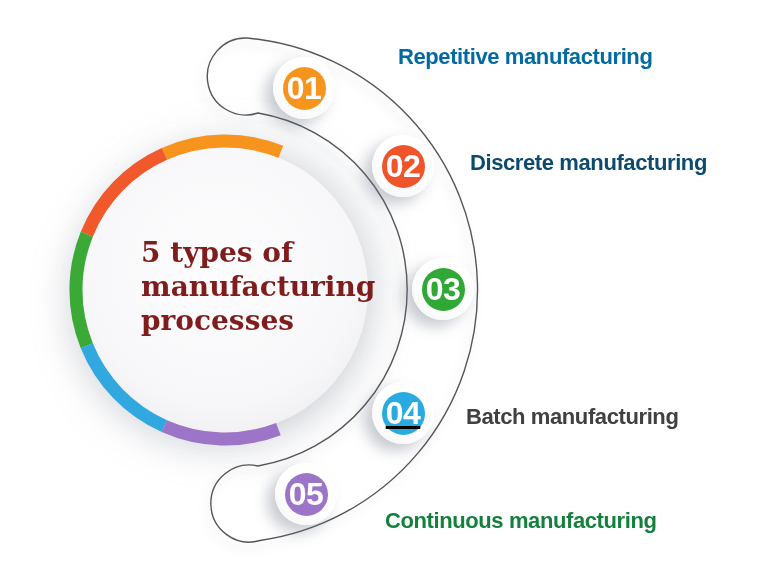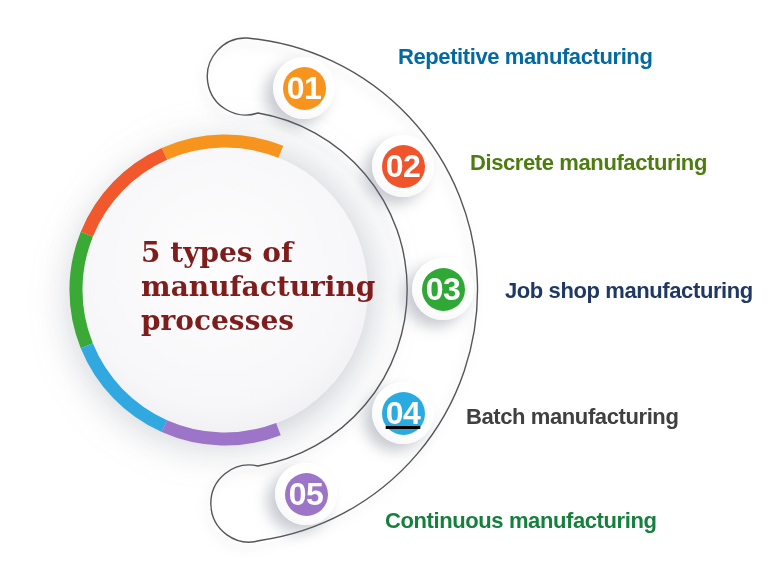--- a/index.html
+++ b/index.html
@@ -92,26 +92,25 @@
   <div class="title" style="color: #7f1d1d;">5 types of manufacturing processes</div>
 
   <div class="step-circle pos-c1">
     <div class="step-badge" style="background-color: rgb(247, 148, 30);">01</div>
   </div>
   <div class="step-label pos-l1" style="color: #0369a1;">Repetitive manufacturing</div>
 
   <div class="step-circle pos-c2">
     <div class="step-badge" style="background-color: rgb(240, 84, 42);">02</div>
   </div>
-  <div class="step-label pos-l2" style="color: #4d7c0f;">Discrete manufacturing</div>
+  <div class="step-label pos-l2" style="color: #0c4a6e;">Discrete manufacturing</div>
 
   <div class="step-circle pos-c3">
     <div class="step-badge" style="background-color: rgb(47, 168, 54);">03</div>
   </div>
-  <div class="step-label pos-l3" style="color: rgb(31, 56, 100);">Job shop manufacturing</div>
 
   <div class="step-circle pos-c4">
     <div class="step-badge" style="background-color: rgb(41, 171, 226);">04</div>
   </div>
   <div class="step-label pos-l4" style="color: #404040; text-align: center;">Batch manufacturing</div>
 
   <div class="step-circle pos-c5">
     <div class="step-badge" style="background-color: rgb(156, 117, 200);">05</div>
   </div>
   <div class="step-label pos-l5" style="color: #15803d;">Continuous manufacturing</div>

